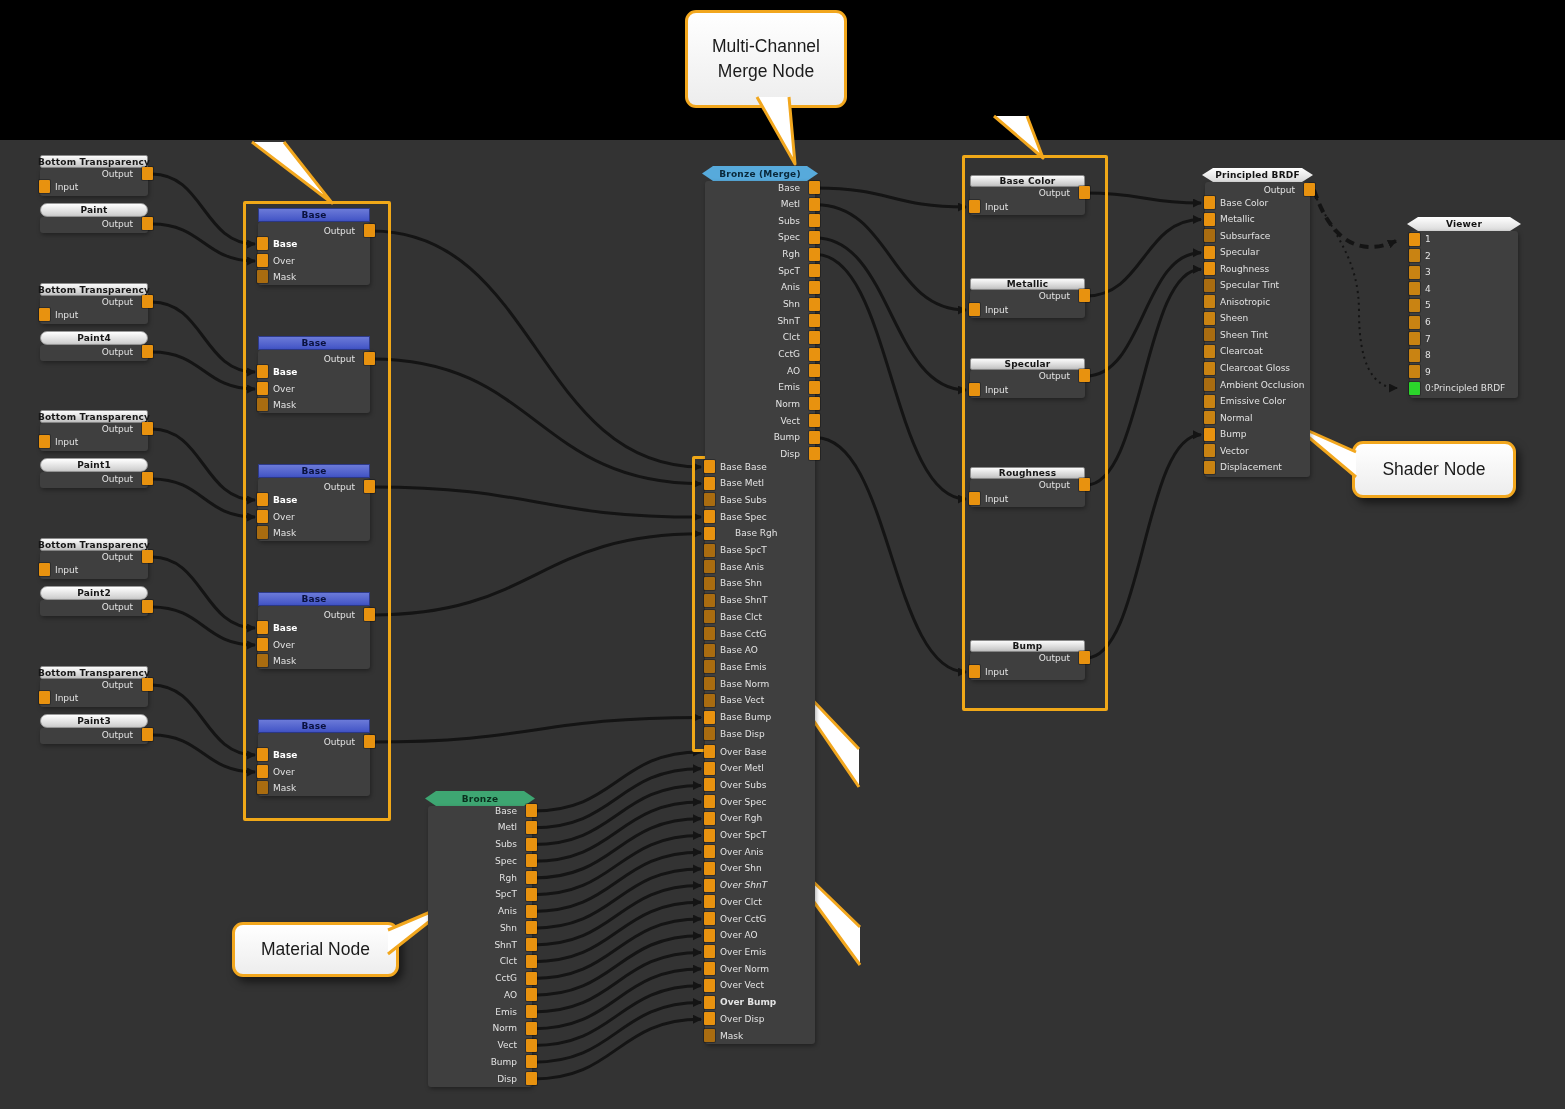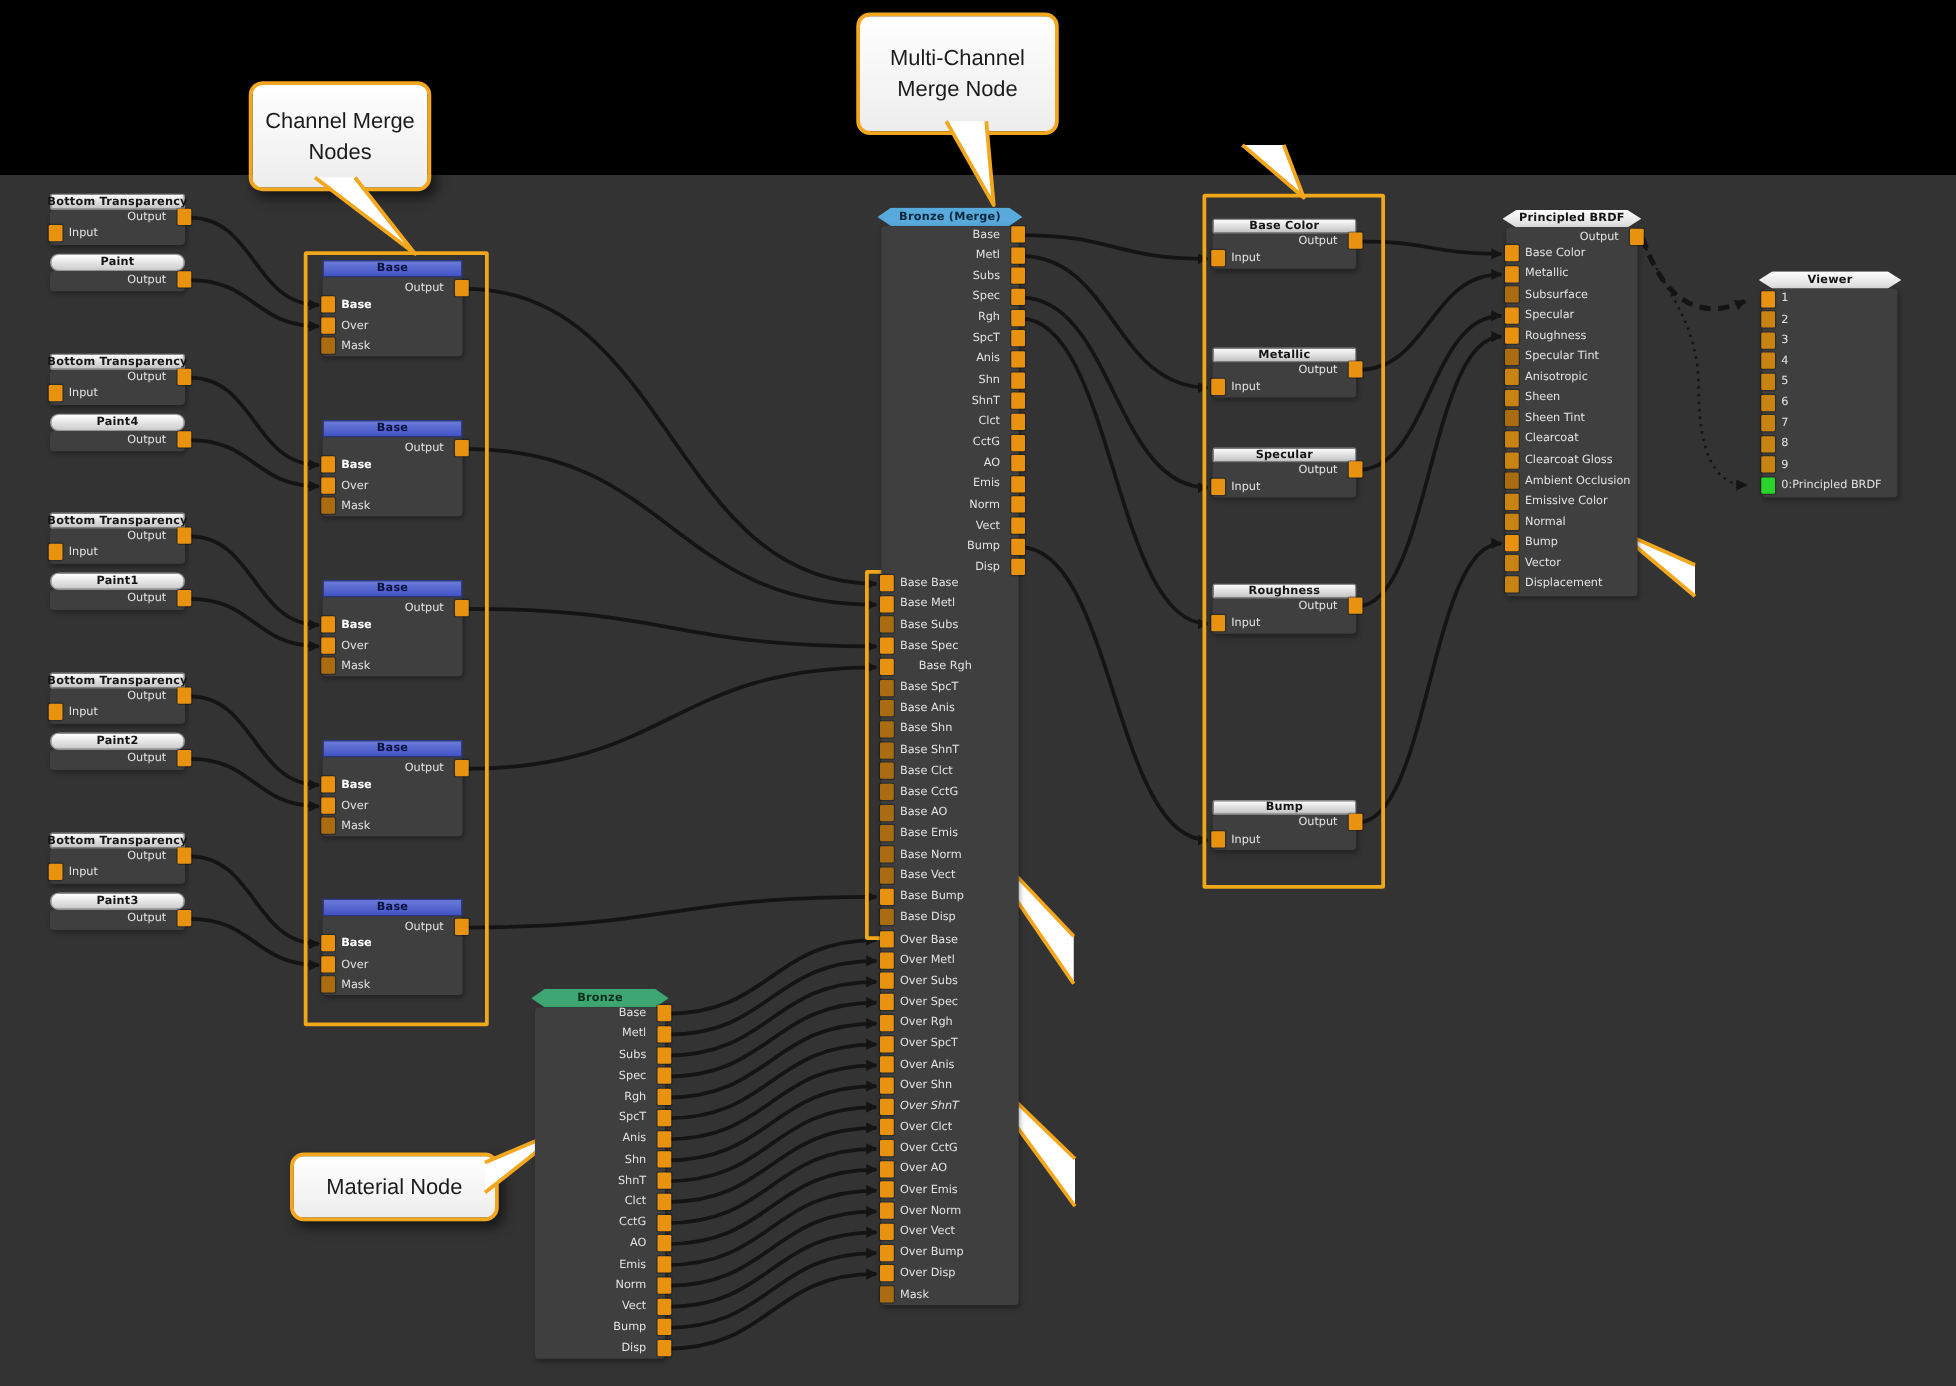--- a/index.html
+++ b/index.html
@@ -88,25 +88,25 @@
       <path d="M1086,485 C1143.5,485 1143.5,269.2 1201,269.2" fill="none" stroke="#141414" stroke-width="3" marker-end="url(#arw)"></path>
       <path d="M1086,658 C1143.5,658 1143.5,434.70000000000005 1201,434.70000000000005" fill="none" stroke="#141414" stroke-width="3" marker-end="url(#arw)"></path>
       <path d="M1314,190 C1332,244 1362,256 1396,241" fill="none" stroke="#141414" stroke-width="4" stroke-dasharray="9 6" marker-end="url(#arw)"></path>
       <path d="M1314,193 C1334,236 1359,258 1359,312 C1359,362 1372,388 1397,388" fill="none" stroke="#141414" stroke-width="2" stroke-dasharray="2 4" marker-end="url(#arw)"></path>
     </svg>
 
   <div class="obox" style="left:243px;top:201px;width:142px;height:614px;"></div>
   <div class="obox" style="left:692px;top:456px;width:88px;height:290px;"></div>
   <div class="obox" style="left:962px;top:155px;width:140px;height:550px;"></div>
 
-  <div class="callout" style="left:199px;top:65px;width:140px;height:82px;">
-    <span>Channel Merge Nodes</span>
-  </div>
   <div class="callout" style="left:685px;top:10px;width:156px;height:92px;">
     <span>Multi-Channel Merge Node</span>
+  </div>
+  <div class="callout" style="left:1352px;top:441px;width:158px;height:51px;">
+    <span>Shader Node</span>
   </div>
   <div class="callout" style="left:232px;top:922px;width:161px;height:49px;">
     <span>Material Node</span>
   </div>
 
   <svg class="layer" width="1565" height="1109">
     <g fill="#ffffff" stroke="#f2a71e" stroke-width="3" stroke-linejoin="round">
       <path d="M252,142 L332,203 L284,142"></path>
       <path d="M757,97 L795,164 L789,97"></path>
       <path d="M994,116 L1043,158 L1027,116"></path>
@@ -508,21 +508,21 @@
         <div class="lbl" style="left: 15px;">Over Emis</div>
       </div>
       <div class="row" style="left: 0px; top: 795.1px; width: 110px;">
         <div class="port" style="background: rgb(232, 146, 15); left: -1px;"></div>
         <div class="lbl" style="left: 15px;">Over Norm</div>
       </div>
       <div class="row" style="left: 0px; top: 811.8px; width: 110px;">
         <div class="port" style="background: rgb(232, 146, 15); left: -1px;"></div>
         <div class="lbl" style="left: 15px;">Over Vect</div>
       </div>
-      <div class="row" style="left: 0px; top: 828.5px; width: 100px;">
+      <div class="row" style="left: 0px; top: 828.5px; width: 100px; font-weight: bold;">
         <div class="port" style="background: rgb(232, 146, 15); left: -1px;"></div>
         <div class="lbl" style="left: 15px;">Over Bump</div>
       </div>
       <div class="row" style="left: 0px; top: 845.2px; width: 110px;">
         <div class="port" style="background: rgb(232, 146, 15); left: -1px;"></div>
         <div class="lbl" style="left: 15px;">Over Disp</div>
       </div>
       <div class="row" style="left: 0px; top: 862px; width: 110px;">
         <div class="port" style="background: rgb(169, 108, 16); left: -1px;"></div>
         <div class="lbl" style="left: 15px;">Mask</div>

